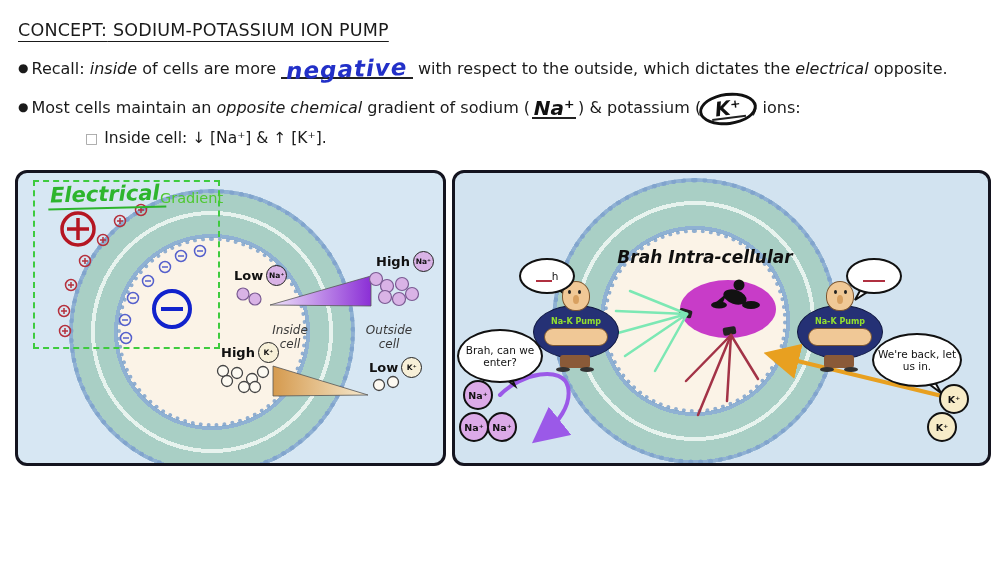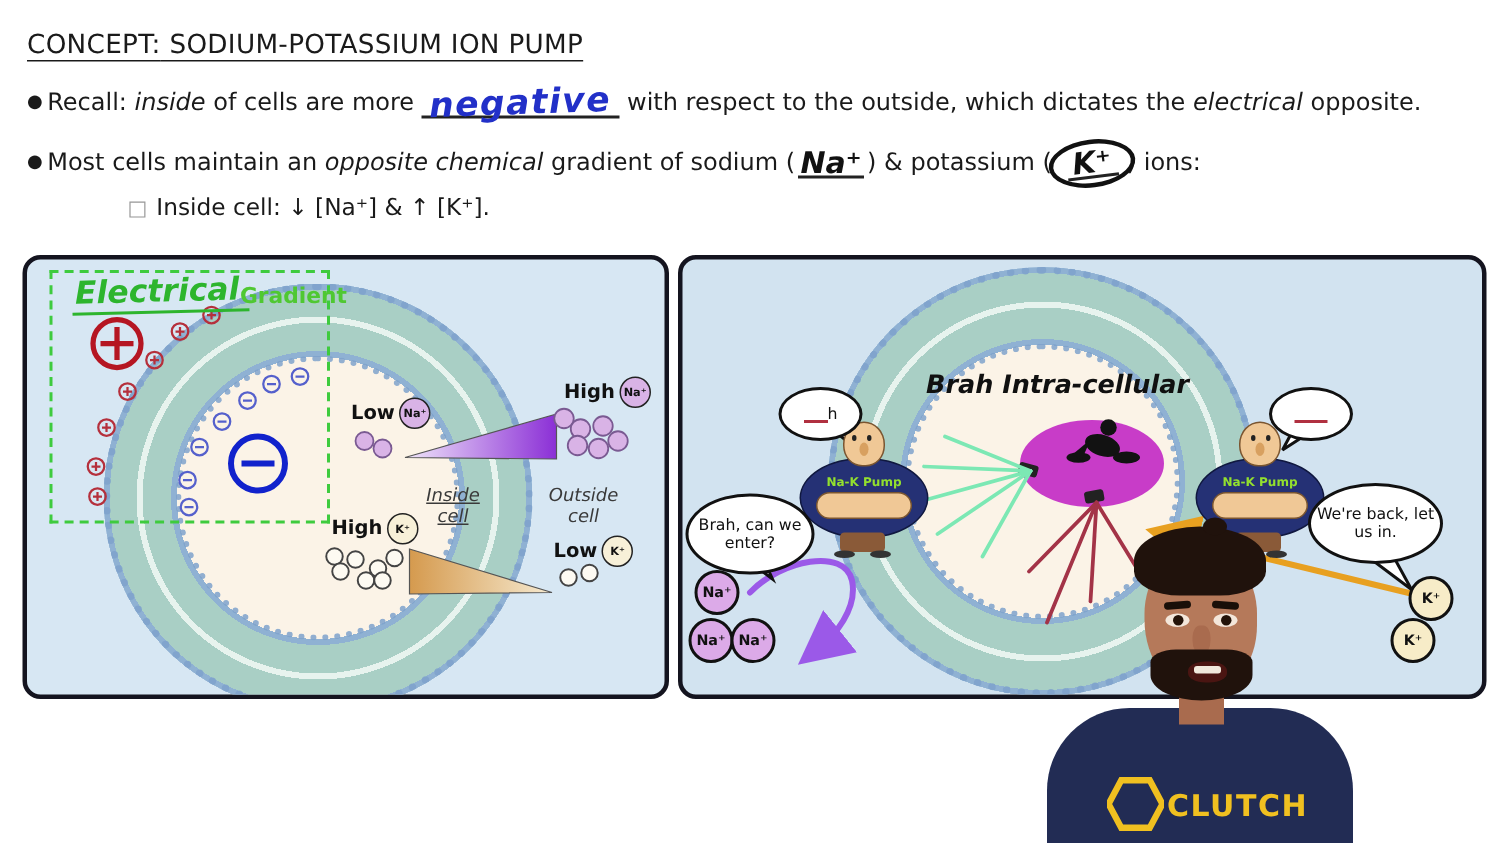--- a/index.html
+++ b/index.html
@@ -34,21 +34,21 @@
         #fbf3e7 0 94px,#8fb1d3 94px 98px,#a9cfc5 98px 117px,#e7f3ee 117px 121px,
         #a9cfc5 121px 139px,#8fb1d3 139px 143px,rgba(0,0,0,0) 143px);}
   .memR{left:97px;top:5px;background:radial-gradient(circle at 50% 50%,
         #fbf3e7 0 91px,#8fb1d3 91px 95px,#a9cfc5 95px 116px,#e7f3ee 116px 120px,
         #a9cfc5 120px 139px,#8fb1d3 139px 143px,rgba(0,0,0,0) 143px);}
   .dots{position:absolute;border-radius:50%;border-style:dotted;border-color:#7fa3cc;opacity:.85;}
   .overlay{position:absolute;left:0;top:0;z-index:3;}
   .dashed-rect{left:15px;top:7px;width:183px;height:165px;border:2.5px dashed #3ecb3e;z-index:4;}
   .electrical{left:30px;top:9px;font-size:21px;font-weight:700;font-style:italic;color:#2db52d;
               border-bottom:2.5px solid #2db52d;padding:0 6px 1px 2px;transform:rotate(-1.5deg);z-index:5;}
-  .gradientlbl{left:142px;top:17px;font-size:14.5px;font-weight:700;color:#4fc832;z-index:5;}
+  .gradientlbl{left:142px;top:17px;font-size:14.5px;font-weight:400;color:#4fc832;z-index:5;}
   .ion-row{position:absolute;display:flex;align-items:center;gap:3px;font-weight:700;
            font-size:13px;z-index:5;color:#111;}
   .badge{width:19px;height:19px;border-radius:50%;border:1.8px solid #222;display:flex;
          align-items:center;justify-content:center;font-size:7.5px;font-weight:700;}
   .badge-na{background:#d9b3e6;}
   .badge-k{background:#f7f0d8;}
   .cell-side{position:absolute;width:52px;text-align:center;font-size:12px;font-style:italic;
              color:#3a3a3a;line-height:1.2;z-index:5;}
   
   .club-title{left:153px;top:74px;width:194px;text-align:center;font-size:17px;font-weight:700;
@@ -207,21 +207,21 @@
       <span class="badge badge-na">Na⁺</span>
     </div>
     <div class="ion-row" style="left:203px;top:169px;">
       <span>High</span>
       <span class="badge badge-k">K⁺</span>
     </div>
     <div class="ion-row" style="left:351px;top:184px;">
       <span>Low</span>
       <span class="badge badge-k">K⁺</span>
     </div>
-    <div class="cell-side" style="left:258px;top:150px;text-decoration:underline;">Inside cell</div>
+    <div class="cell-side" style="left:246px;top:150px;">Inside cell</div>
     <div class="cell-side" style="left:345px;top:150px;">Outside cell</div>
   </div>
 
   <div id="panelR" class="abs panel">
     <div class="cell-mem memR"></div>
     <div class="dots" style="left:97px;top:5px;width:276px;height:276px;border-width:5px;"></div>
     <div class="dots" style="left:148px;top:56px;width:176px;height:176px;border-width:4px;"></div>
 
     <svg class="overlay" width="533" height="290" viewBox="0 0 533 290">
       <defs>
@@ -298,46 +298,25 @@
     <div class="bubble" style="left:64px;top:85px;width:52px;height:32px;">
       <span class="red-blank" style="width:16px;"></span>
         <span>h</span>
     </div>
     <div class="bubble" style="left:391px;top:85px;width:52px;height:32px;">
       <span class="red-blank" style="width:22px;"></span>
     </div>
     <div class="bubble" style="left:2px;top:156px;width:78px;height:46px;padding:2px;justify-content:flex-end;">
       <span>Brah, can we enter?</span>
     </div>
-    <div class="bubble" style="left:417px;top:149px;width:82px;height:46px;padding:2px;">
+    <div class="bubble" style="left:417px;top:160px;width:82px;height:46px;padding:2px;">
       <span>We're back, let us in.</span>
     </div>
 
     <div class="ion ion-na" style="left:8px;top:207px;">Na⁺</div>
     <div class="ion ion-na" style="left:4px;top:239px;">Na⁺</div>
     <div class="ion ion-na" style="left:32px;top:239px;">Na⁺</div>
     <div class="ion ion-k" style="left:484px;top:211px;">K⁺</div>
     <div class="ion ion-k" style="left:472px;top:239px;">K⁺</div>
   </div>
 
-  <div id="instructor" class="abs">
-    <div class="abs torso"></div>
-    <div class="abs neck"></div>
-    <div class="abs face"></div>
-    <div class="abs hair"></div>
-    <div class="abs bun"></div>
-    <div class="abs brow" style="left:86px;transform:rotate(-4deg);"></div>
-    <div class="abs brow" style="left:118px;transform:rotate(4deg);"></div>
-    <div class="abs eye" style="left:87px;"></div>
-    <div class="abs eye" style="left:119px;"></div>
-    <div class="abs pupil" style="left:92px;"></div>
-    <div class="abs pupil" style="left:124px;"></div>
-    <div class="abs nose"></div>
-    <div class="abs beard"></div>
-    <div class="abs mouth"></div>
-    <div class="abs teeth"></div>
-    <svg class="abs" style="left:48px;top:172px;" width="38" height="38" viewBox="0 0 36 36">
-      <polygon points="9,3 27,3 35,18 27,33 9,33 1,18" fill="none" stroke="#f0c020" stroke-width="4"></polygon>
-    </svg>
-    <div class="abs clutch">CLUTCH</div>
-  </div>
 
 </div>
 
 </body></html>

